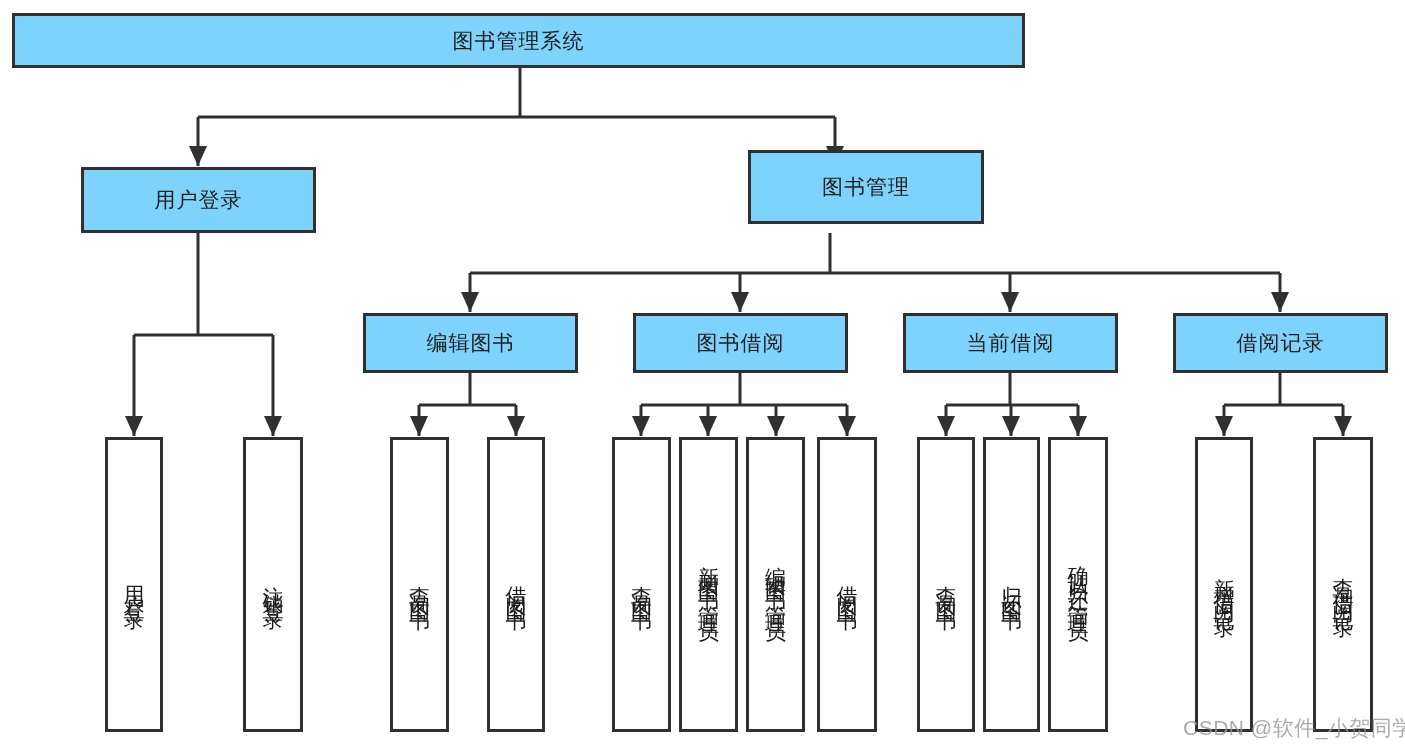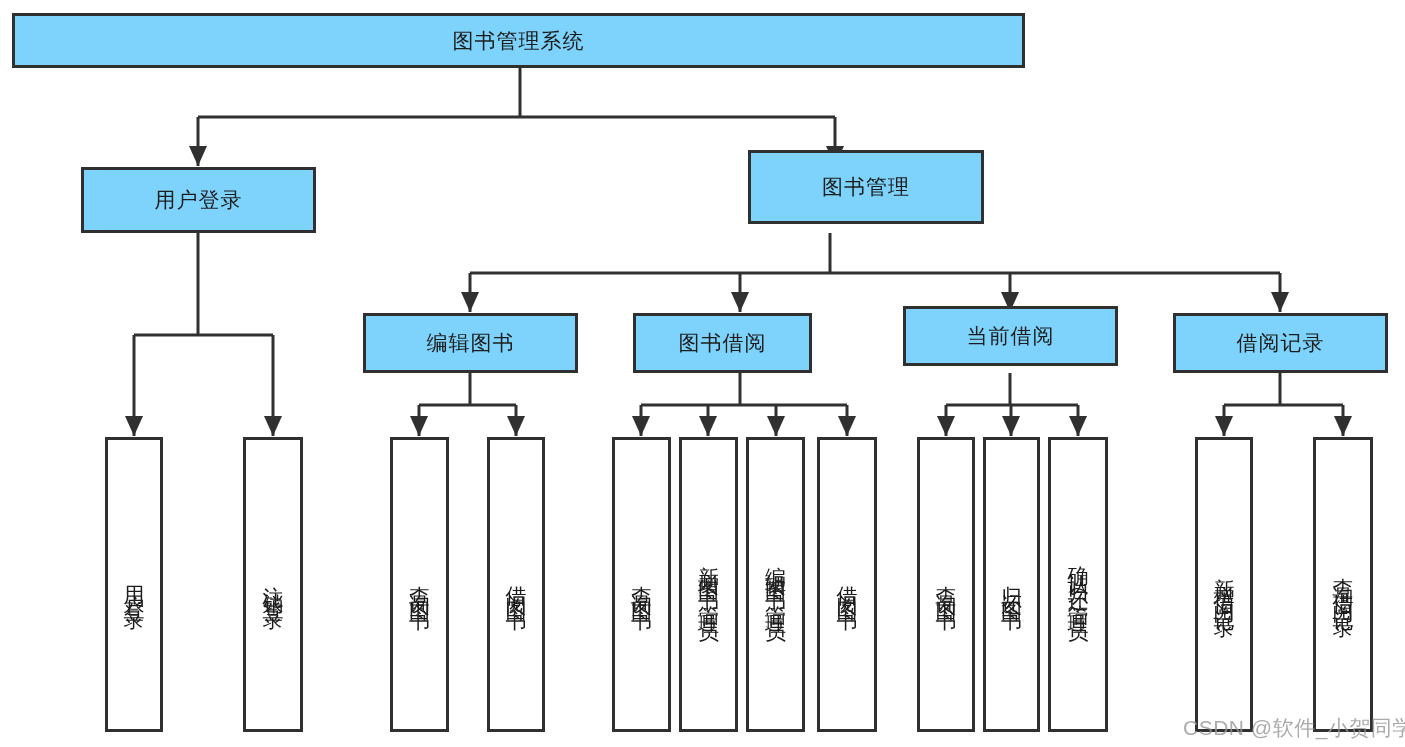--- a/index.html
+++ b/index.html
@@ -112,22 +112,22 @@
       <path d="M1343,405 L1343,436" marker-end="url(#arrow)"></path>
     </g>
   </svg>
 
   <div class="hbox" style="left:12px; top:13px; width:1013px; height:55px;">图书管理系统</div>
 
   <div class="hbox" style="left:81px; top:167px; width:235px; height:66px;">用户登录</div>
   <div class="hbox" style="left:712px; top:150px; width:236px; height:74px;margin-left:36px;">图书管理</div>
 
   <div class="hbox" style="left:363px; top:313px; width:215px; height:60px;">编辑图书</div>
-  <div class="hbox" style="left:633px; top:313px; width:179px; height:60px;">图书借阅</div>
-  <div class="hbox" style="left:903px; top:306px; width:215px; height:60px;font-family:Liberation Serif, serif;">当前借阅</div>
+  <div class="hbox" style="left:633px; top:313px; width:215px; height:60px;">图书借阅</div>
+  <div class="hbox" style="left:903px; top:313px; width:215px; height:60px;font-family:Liberation Serif, serif;">当前借阅</div>
   <div class="hbox" style="left:1173px; top:313px; width:215px; height:60px;">借阅记录</div>
 
   <div class="vbox" style="left:105px; width:58px;">用户登录</div>
   <div class="vbox" style="left:243px; width:60px;">注销登录</div>
 
   <div class="vbox" style="left:390px; width:59px;">查询图书</div>
   <div class="vbox" style="left:487px; width:58px;">借阅图书</div>
 
   <div class="vbox" style="left:612px; width:59px;">查询图书</div>
   <div class="vbox" style="left:679px; width:59px;">新增图书（管理员）</div>

